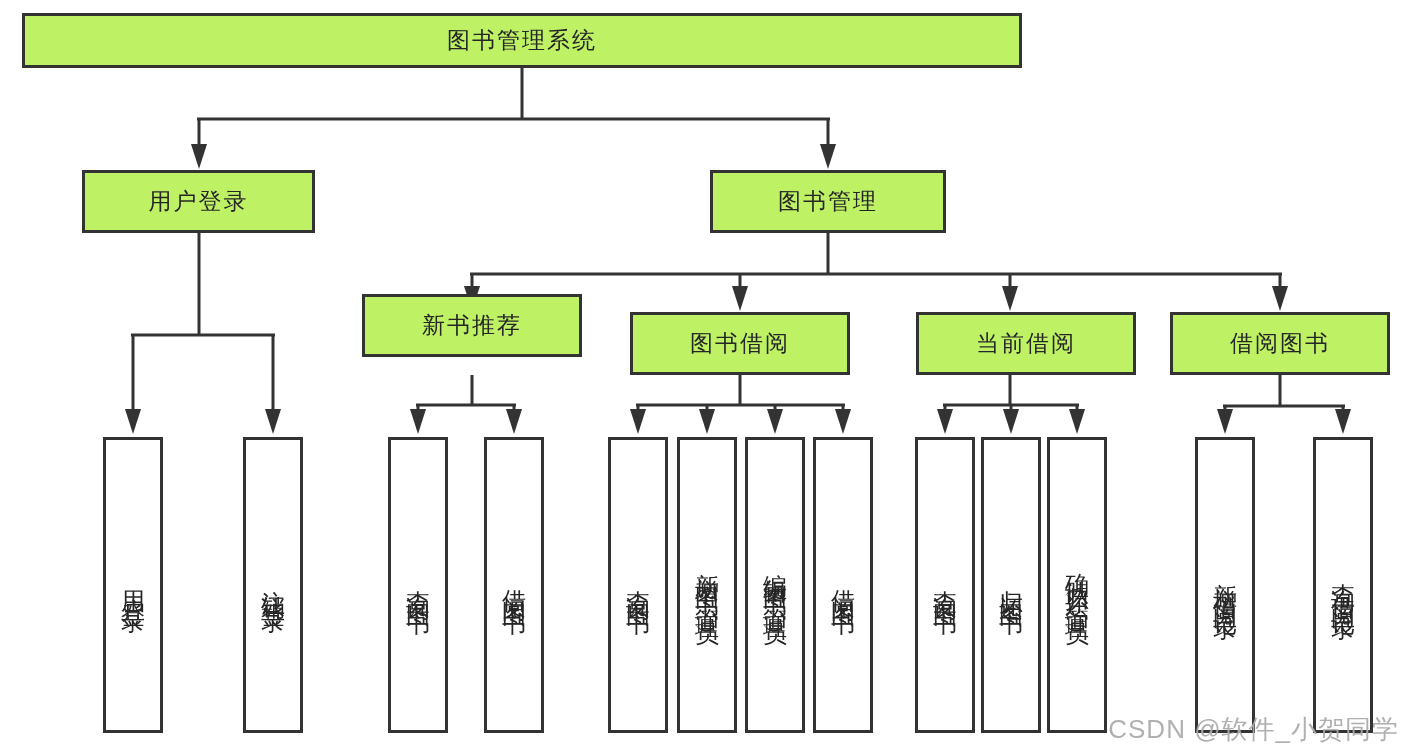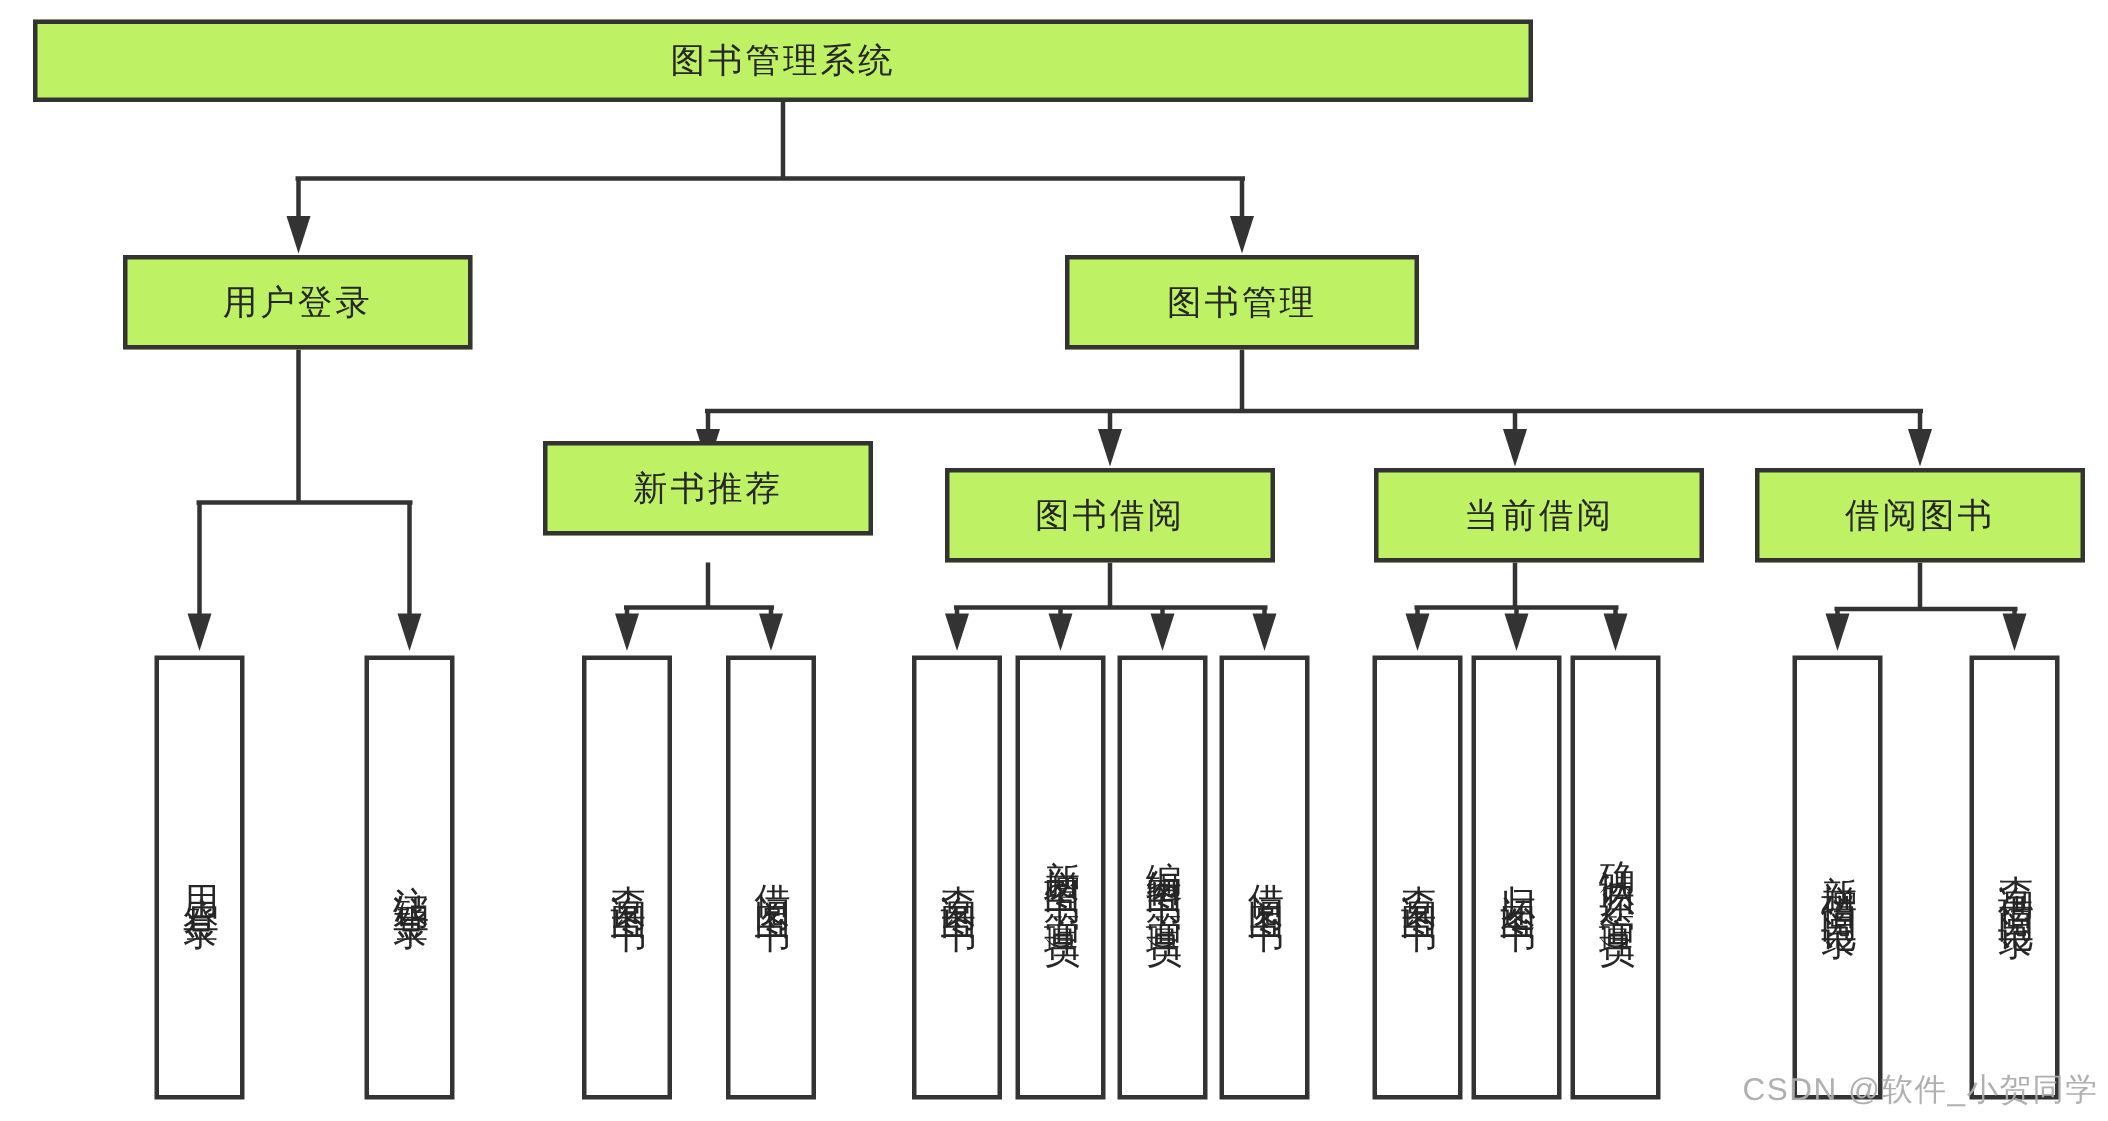--- a/index.html
+++ b/index.html
@@ -56,21 +56,21 @@
     font-size: 24px;
     letter-spacing: 7px;
     color: #262626;
     line-height: 1;
     white-space: nowrap;
   }
   #watermark {
     position: absolute;
     top: 712px;
     right: 6px;
-    font-size: 21px;
+    font-size: 26px;
     letter-spacing: 1px;
     color: rgba(172, 172, 172, 0.95);
     z-index: 3;
     white-space: nowrap;
   }
 </style>
 </head>
 <body>
 
 <div id="canvas">

